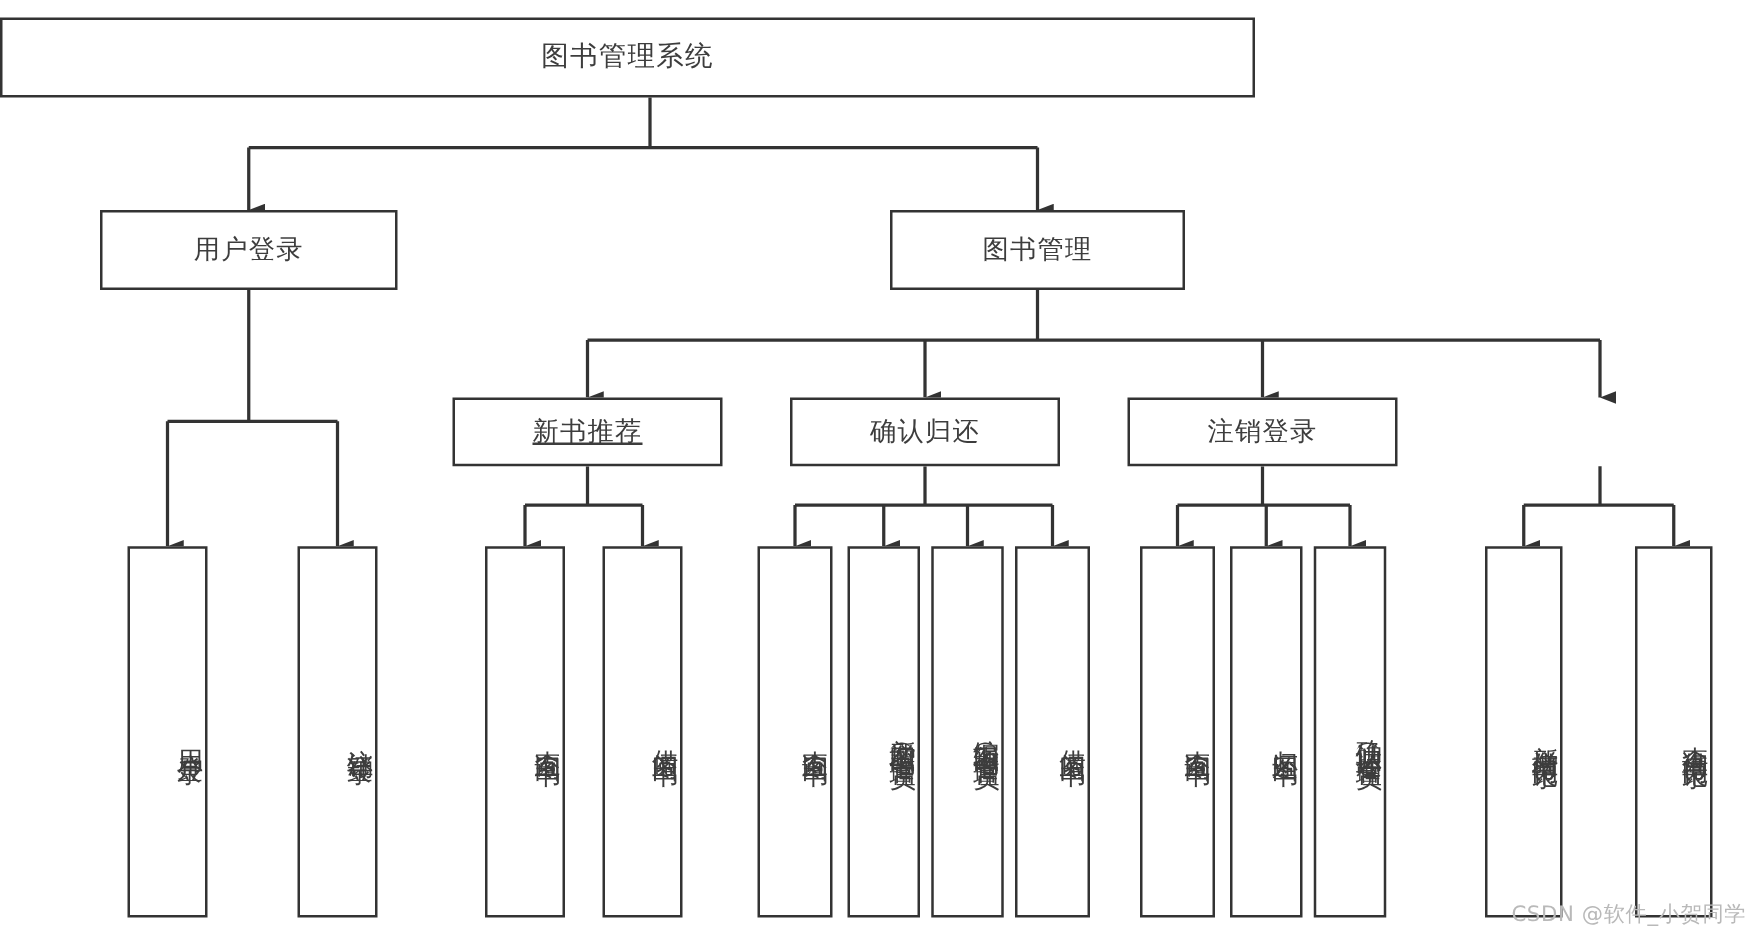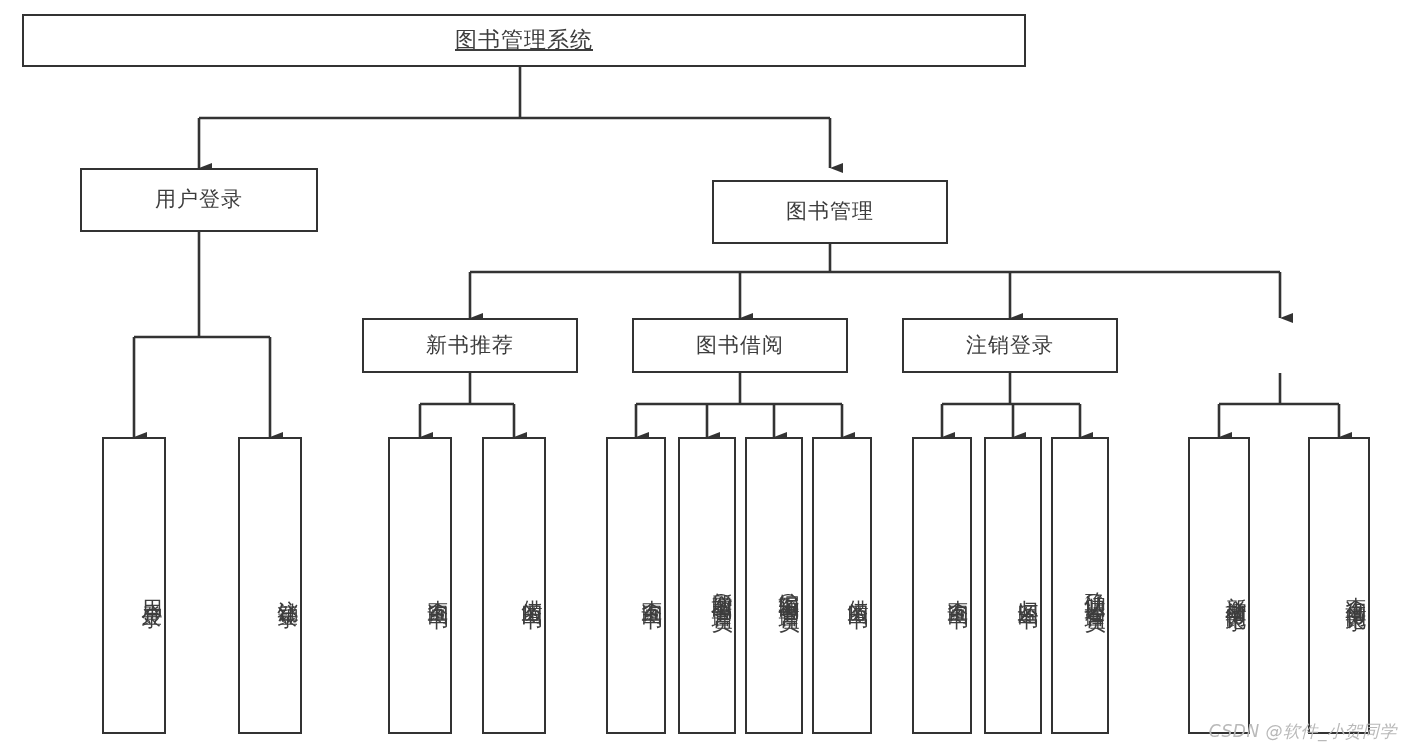--- a/index.html
+++ b/index.html
@@ -65,21 +65,20 @@
   }
   .watermark {
     position: absolute;
     right: 8px;
     bottom: 4px;
     font-size: 17px;
     color: #b9b9b9;
     white-space: nowrap;
     z-index: 3;
     letter-spacing: 0.5px;
-    font-style: italic;
   }
 </style>
 </head>
 <body>
 
 <div id="canvas">
 
   <svg id="edges" width="1405" height="747" viewBox="0 0 1405 747" xmlns="http://www.w3.org/2000/svg" aria-hidden="true">
     <defs>
       <marker id="arrowdown" markerWidth="12" markerHeight="14" refX="5" refY="13" orient="auto" markerUnits="userSpaceOnUse">
@@ -116,27 +115,27 @@
         <path d="M942,404 L942,437" marker-end="url(#arrowdown)"></path>
         <path d="M1013,404 L1013,437" marker-end="url(#arrowdown)"></path>
         <path d="M1080,404 L1080,437" marker-end="url(#arrowdown)"></path>
         <path d="M1280,373 L1280,404"></path>
         <path d="M1219,404 L1339,404"></path>
         <path d="M1219,404 L1219,437" marker-end="url(#arrowdown)"></path>
         <path d="M1339,404 L1339,437" marker-end="url(#arrowdown)"></path>
       </g>
   </svg>
 
-  <div class="node node-h node-root" style="left: 22px; top: 14px; width: 1004px; height: 53px; text-decoration: underline;">图书管理系统</div>
+  <div class="node node-h node-root" style="left: 0; top: 14px; width: 1004px; height: 64px;">图书管理系统</div>
 
   <div class="node node-h" style="left: 80px; top: 168px; width: 238px; height: 64px;">用户登录</div>
-  <div class="node node-h" style="left: 712px; top: 180px; width: 236px; height: 64px;">图书管理</div>
+  <div class="node node-h" style="left: 712px; top: 168px; width: 236px; height: 64px;">图书管理</div>
 
-  <div class="node node-h" style="left: 362px; top: 318px; width: 216px; height: 55px;">新书推荐</div>
-  <div class="node node-h" style="left: 632px; top: 318px; width: 216px; height: 55px;">图书借阅</div>
+  <div class="node node-h" style="left: 362px; top: 318px; width: 216px; height: 55px; text-decoration: underline;">新书推荐</div>
+  <div class="node node-h" style="left: 632px; top: 318px; width: 216px; height: 55px;">确认归还</div>
   <div class="node node-h" style="left: 902px; top: 318px; width: 216px; height: 55px;">注销登录</div>
 
   <div class="node node-v" style="left: 102px; top: 437px; width: 64px; height: 297px;">
       <span class="vlabel">用户登录</span>
     </div>
   <div class="node node-v" style="left: 238px; top: 437px; width: 64px; height: 297px;">
       <span class="vlabel">注销登录</span>
     </div>
   <div class="node node-v" style="left: 388px; top: 437px; width: 64px; height: 297px;">
       <span class="vlabel">查询图书</span>

